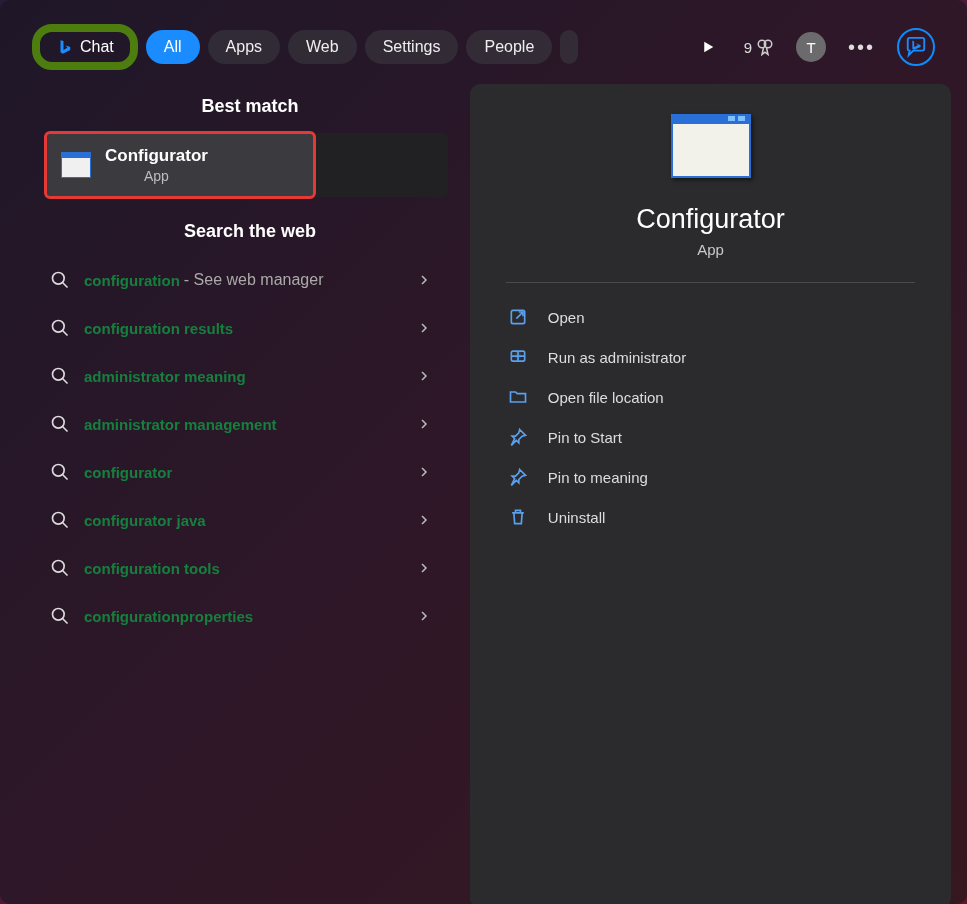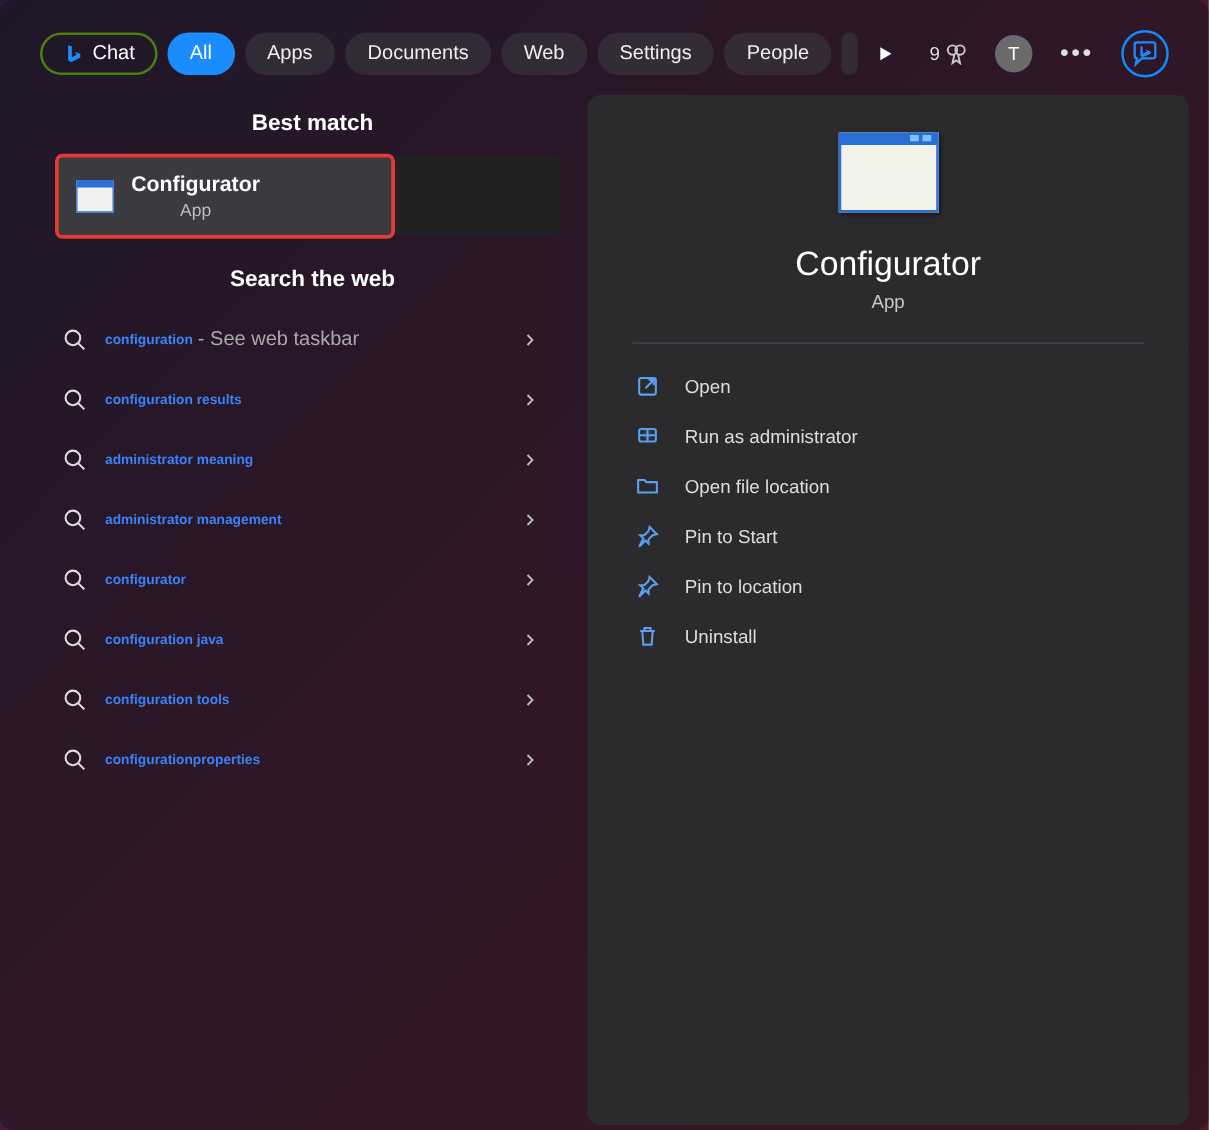--- a/index.html
+++ b/index.html
@@ -32,21 +32,21 @@
     padding: 8px 18px;
     border-radius: 20px;
     background: rgba(60,60,65,0.55);
     color: #eee;
     font-size: 16px;
     cursor: pointer;
     white-space: nowrap;
   }
   .tab.chat {
     background: transparent;
-    border: 2px solid #4d7c0f;
+    border: 8px solid #4d7c0f;
     color: #fff;
     padding: 6px 16px;
   }
   .tab.chat .bing-small {
     width: 18px; height: 18px;
   }
   .tab.active {
     background: #1a8cff;
     color: #fff;
   }
@@ -140,21 +140,21 @@
   .web-item {
     display:flex; align-items:center;
     padding: 14px 8px 14px 6px;
     cursor:pointer;
     position:relative;
   }
   .search-ico {
     width:20px; height:20px;
     margin-right: 14px;
   }
-  .web-text { font-size:11px; color:#3b82f6; font-weight:600;}
+  .web-text { font-size:15px; color:#15803d; font-weight:600;}
   .web-suffix { font-size:16px; color:#aaa; font-weight:400; margin-left:4px;}
   .chevron {
     position:absolute; right: 26px;
     color:#bbb; font-size:13px;
   }
 
   
   .app-icon-large {
     width: 80px; height: 64px;
     background:#f2f2ea;
@@ -196,23 +196,20 @@
         </svg>
       <span>Chat</span>
     </div>
     <div class="tab active">
         <span>All</span>
       </div>
     <div class="tab">
         <span>Apps</span>
       </div>
     <div class="tab">
-        <span>Documents</span>
-      </div>
-    <div class="tab">
         <span>Web</span>
       </div>
     <div class="tab">
         <span>Settings</span>
       </div>
     <div class="tab">
         <span>People</span>
       </div>
     <div class="tab cut">&nbsp;</div>
 
@@ -262,21 +259,21 @@
 
       <div class="web-list" id="web-list">
           <div class="web-item">
             <span class="search-ico">
               <svg viewBox="0 0 24 24" width="20" height="20">
                 <circle cx="10" cy="10" r="7" fill="none" stroke="#ddd" stroke-width="2"></circle>
                 <line x1="15" y1="15" x2="21" y2="21" stroke="#ddd" stroke-width="2"></line>
               </svg>
             </span>
             <span class="web-text">configuration</span> 
-            <span class="web-suffix">- See web taskbar</span>
+            <span class="web-suffix">- See web manager</span>
             <span class="chevron">
               <svg viewBox="0 0 24 24" width="12" height="12">
                 <path d="M8 4 L16 12 L8 20" fill="none" stroke="#bbb" stroke-width="3"></path>
               </svg>
             </span>
           </div>
           <div class="web-item">
             <span class="search-ico">
               <svg viewBox="0 0 24 24" width="20" height="20">
                 <circle cx="10" cy="10" r="7" fill="none" stroke="#ddd" stroke-width="2"></circle>
@@ -332,21 +329,21 @@
               </svg>
             </span>
           </div>
           <div class="web-item">
             <span class="search-ico">
               <svg viewBox="0 0 24 24" width="20" height="20">
                 <circle cx="10" cy="10" r="7" fill="none" stroke="#ddd" stroke-width="2"></circle>
                 <line x1="15" y1="15" x2="21" y2="21" stroke="#ddd" stroke-width="2"></line>
               </svg>
             </span>
-            <span class="web-text">configuration java</span>
+            <span class="web-text">configurator java</span>
             <span class="chevron">
               <svg viewBox="0 0 24 24" width="12" height="12">
                 <path d="M8 4 L16 12 L8 20" fill="none" stroke="#bbb" stroke-width="3"></path>
               </svg>
             </span>
           </div>
           <div class="web-item">
             <span class="search-ico">
               <svg viewBox="0 0 24 24" width="20" height="20">
                 <circle cx="10" cy="10" r="7" fill="none" stroke="#ddd" stroke-width="2"></circle>
@@ -417,21 +414,21 @@
               </svg>
             </span>
             <span>Pin to Start</span>
           </div>
           <div class="action-row">
             <span class="action-ico">
               <svg viewBox="0 0 24 24">
                 <path d="M14 3 L21 10 L17 11 L13 15 L13 19 L10 16 L4 22 L8 14 L5 11 L9 11 L13 7 Z" fill="none" stroke="#5aa0ef" stroke-width="2"></path>
               </svg>
             </span>
-            <span>Pin to location</span>
+            <span>Pin to meaning</span>
           </div>
           <div class="action-row">
             <span class="action-ico">
               <svg viewBox="0 0 24 24">
                 <path d="M5 7 L19 7 M9 7 L9 4 L15 4 L15 7 M7 7 L8 20 L16 20 L17 7" fill="none" stroke="#5aa0ef" stroke-width="2"></path>
               </svg>
             </span>
             <span>Uninstall</span>
           </div>
         </div>

